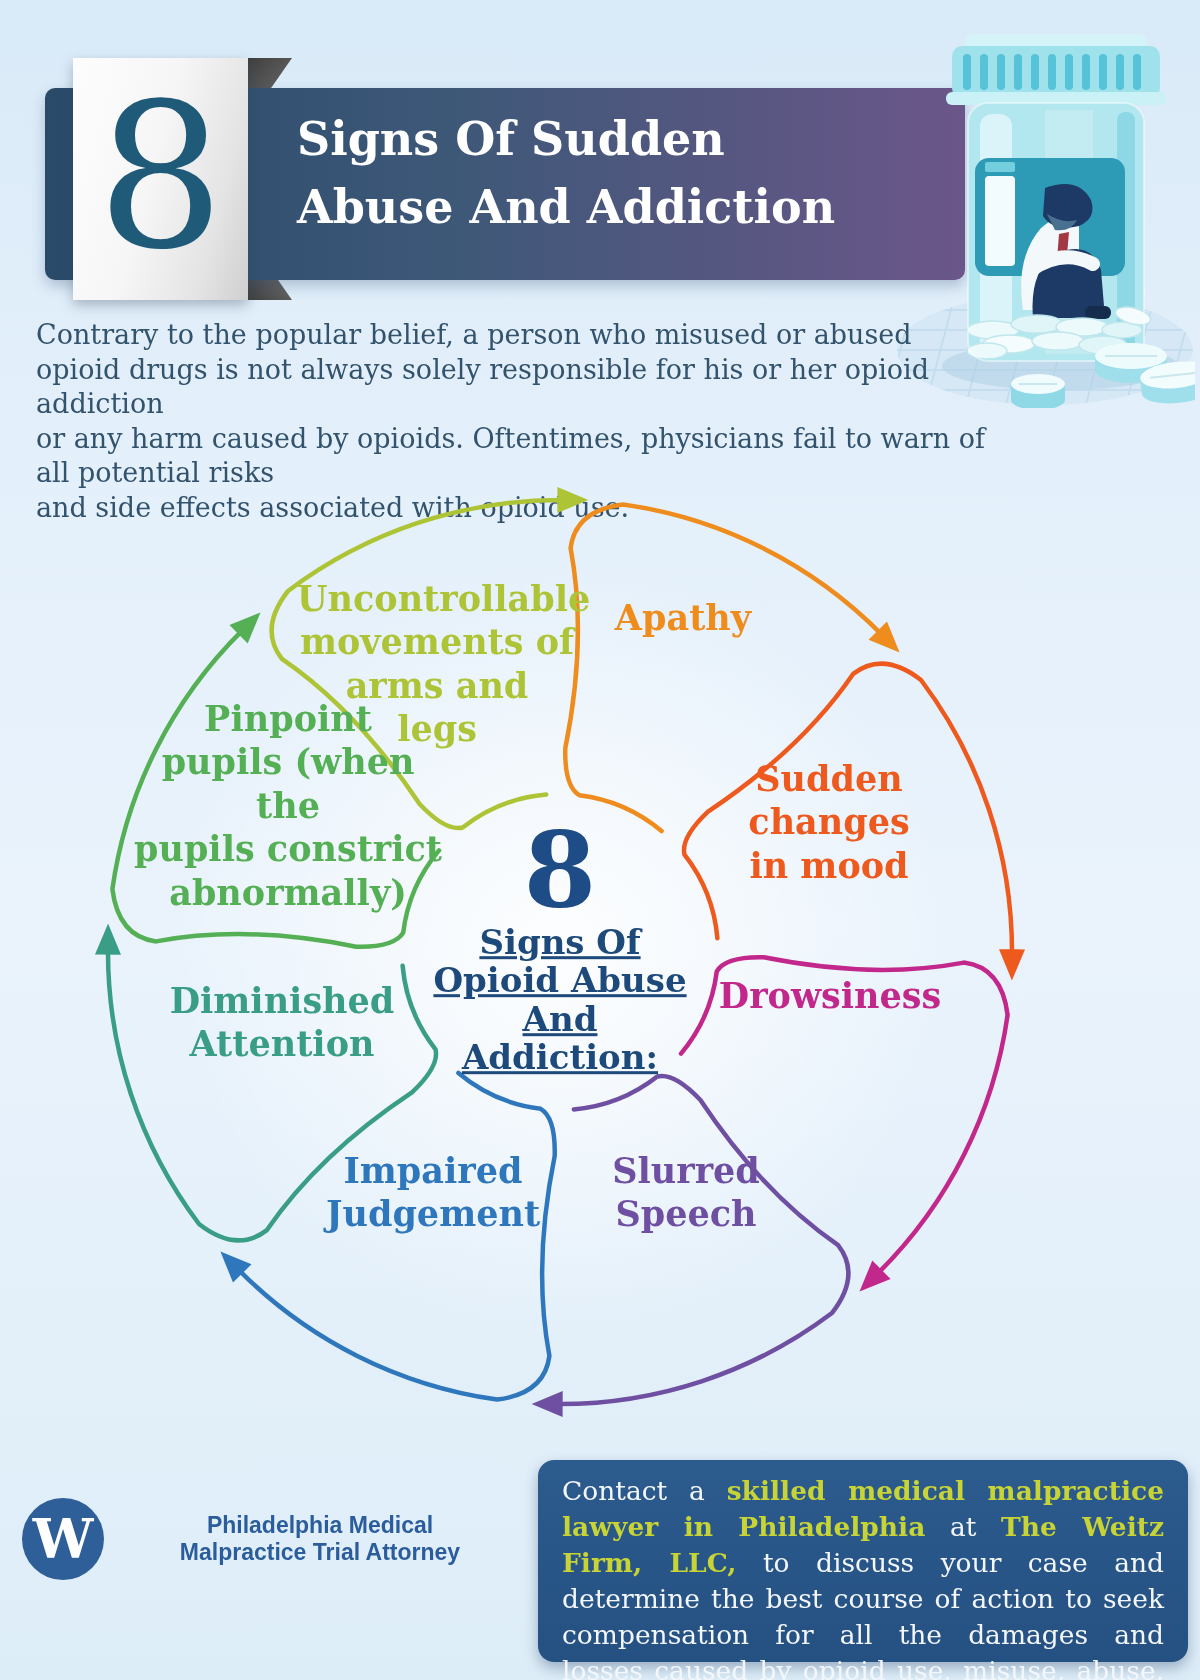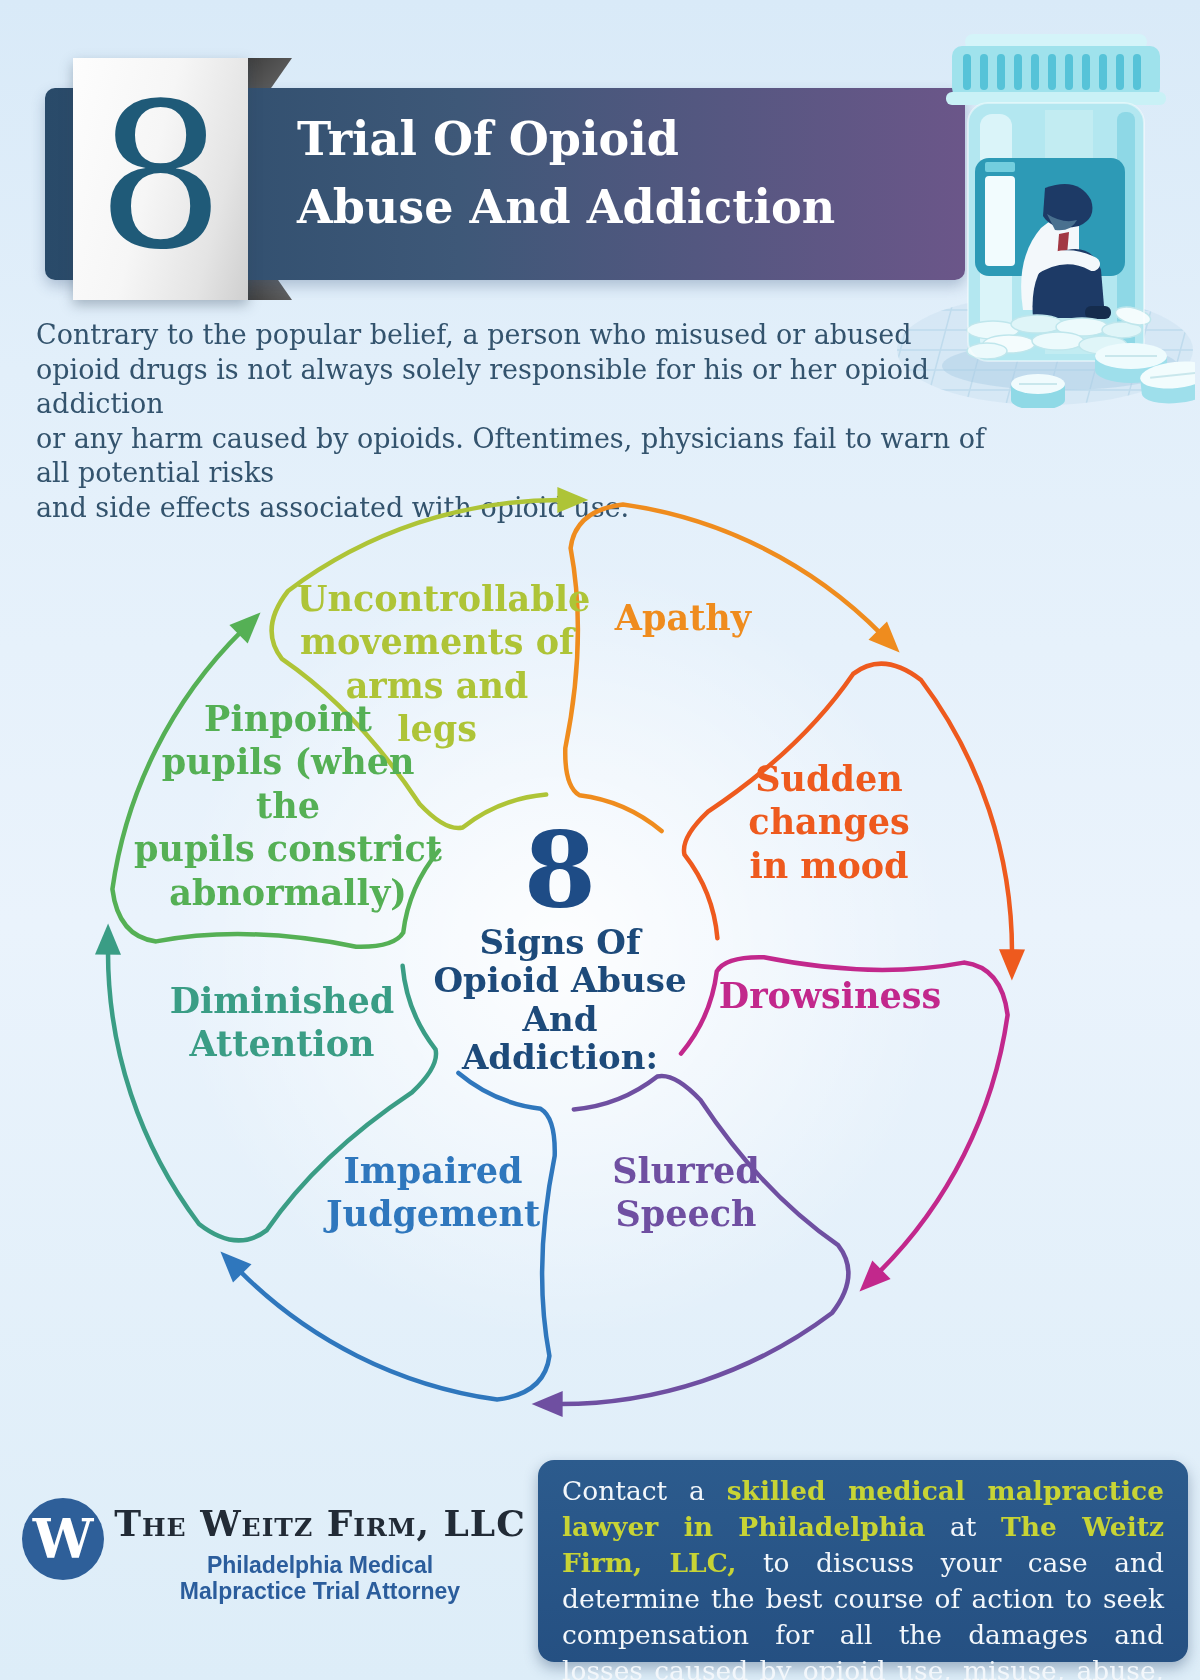--- a/index.html
+++ b/index.html
@@ -27,21 +27,21 @@
   .ribbon-num{display:block; font-size:200px; line-height:238px; color:#1f5a78; font-weight:normal;}
   .bottle{position:absolute; left:895px; top:18px; width:300px; height:390px; z-index:4;}
   
   .intro{position:absolute; left:36px; top:318px; width:965px; margin:0;
     font-size:27px; line-height:1.28; color:#33536d; white-space:pre-line; z-index:5;}
   
   .diagram{position:absolute; left:40px; top:450px; width:1040px; height:1010px; z-index:5;}
   .center-block{position:absolute; left:560px; top:948px; transform:translate(-50%,-50%);
     width:320px; text-align:center; z-index:6;}
   .center-num{font-size:104px; line-height:1.0; font-weight:bold; color:#1e4c86;}
-  .center-title{font-size:34px; line-height:1.13; font-weight:bold; color:#1d4a7a; white-space:pre-line;}
+  .center-title{font-size:34px; line-height:1.13; font-weight:bold; color:#1d4a7a; white-space:pre-line;text-decoration:underline;}
   .seg-label{position:absolute; transform:translate(-50%,-50%); text-align:center;
     font-size:35px; font-weight:bold; line-height:1.24; white-space:pre-line; z-index:6;}
   .seg0{left:437px; top:664px; width:280px;}
   .seg1{left:683px; top:618px; width:220px;}
   .seg2{left:829px; top:822px; width:300px;}
   .seg3{left:830px; top:996px; width:260px;}
   .seg4{left:686px; top:1192px; width:220px;}
   .seg5{left:433px; top:1192px; width:260px;}
   .seg6{left:282px; top:1022px; width:260px;}
   .seg7{left:288px; top:805px; width:324px;}
@@ -63,21 +63,21 @@
 </style>
 </head>
 <body>
 
 <div class="page">
   <div class="bg-glow"></div>
 
   <div class="fold fold-top"></div>
   <div class="fold fold-bottom"></div>
   <div class="banner">
-    <h1 class="banner-title">Trial Of Opioid
+    <h1 class="banner-title">Signs Of Sudden
 Abuse And Addiction</h1>
   </div>
   <div class="ribbon">
     <span class="ribbon-num">8</span>
   </div>
 
   <svg class="bottle" viewBox="0 0 300 390">
     <defs>
       <clipPath id="gridclip">
           <ellipse cx="150" cy="332" rx="148" ry="55"></ellipse>
@@ -213,21 +213,20 @@
 pupils (when the
 pupils constrict
 abnormally)</div>
   <div class="seg-label seg6" style="color: rgb(58, 157, 133);">Diminished
 Attention</div>
 
   <div class="logo-circle">
     <span>W</span>
   </div>
   <div class="firm-block">
-    <div class="firm-name">The Weitz Firm, LLC</div>
     <div class="firm-tagline">Philadelphia Medical
 Malpractice Trial Attorney</div>
   </div>
 
   <div class="contact-box">
     <p class="contact-text"><span>Contact a </span><span class="hl" style="color: rgb(200, 212, 53);">skilled medical malpractice lawyer in Philadelphia</span><span> at </span><span class="hl" style="color: rgb(200, 212, 53);">The Weitz Firm, LLC,</span><span> to discuss your case and determine the best course of action to seek compensation for all the damages and losses caused by opioid use, misuse, abuse, or addiction.</span></p>
   </div>
 </div>
 
 </body></html>

